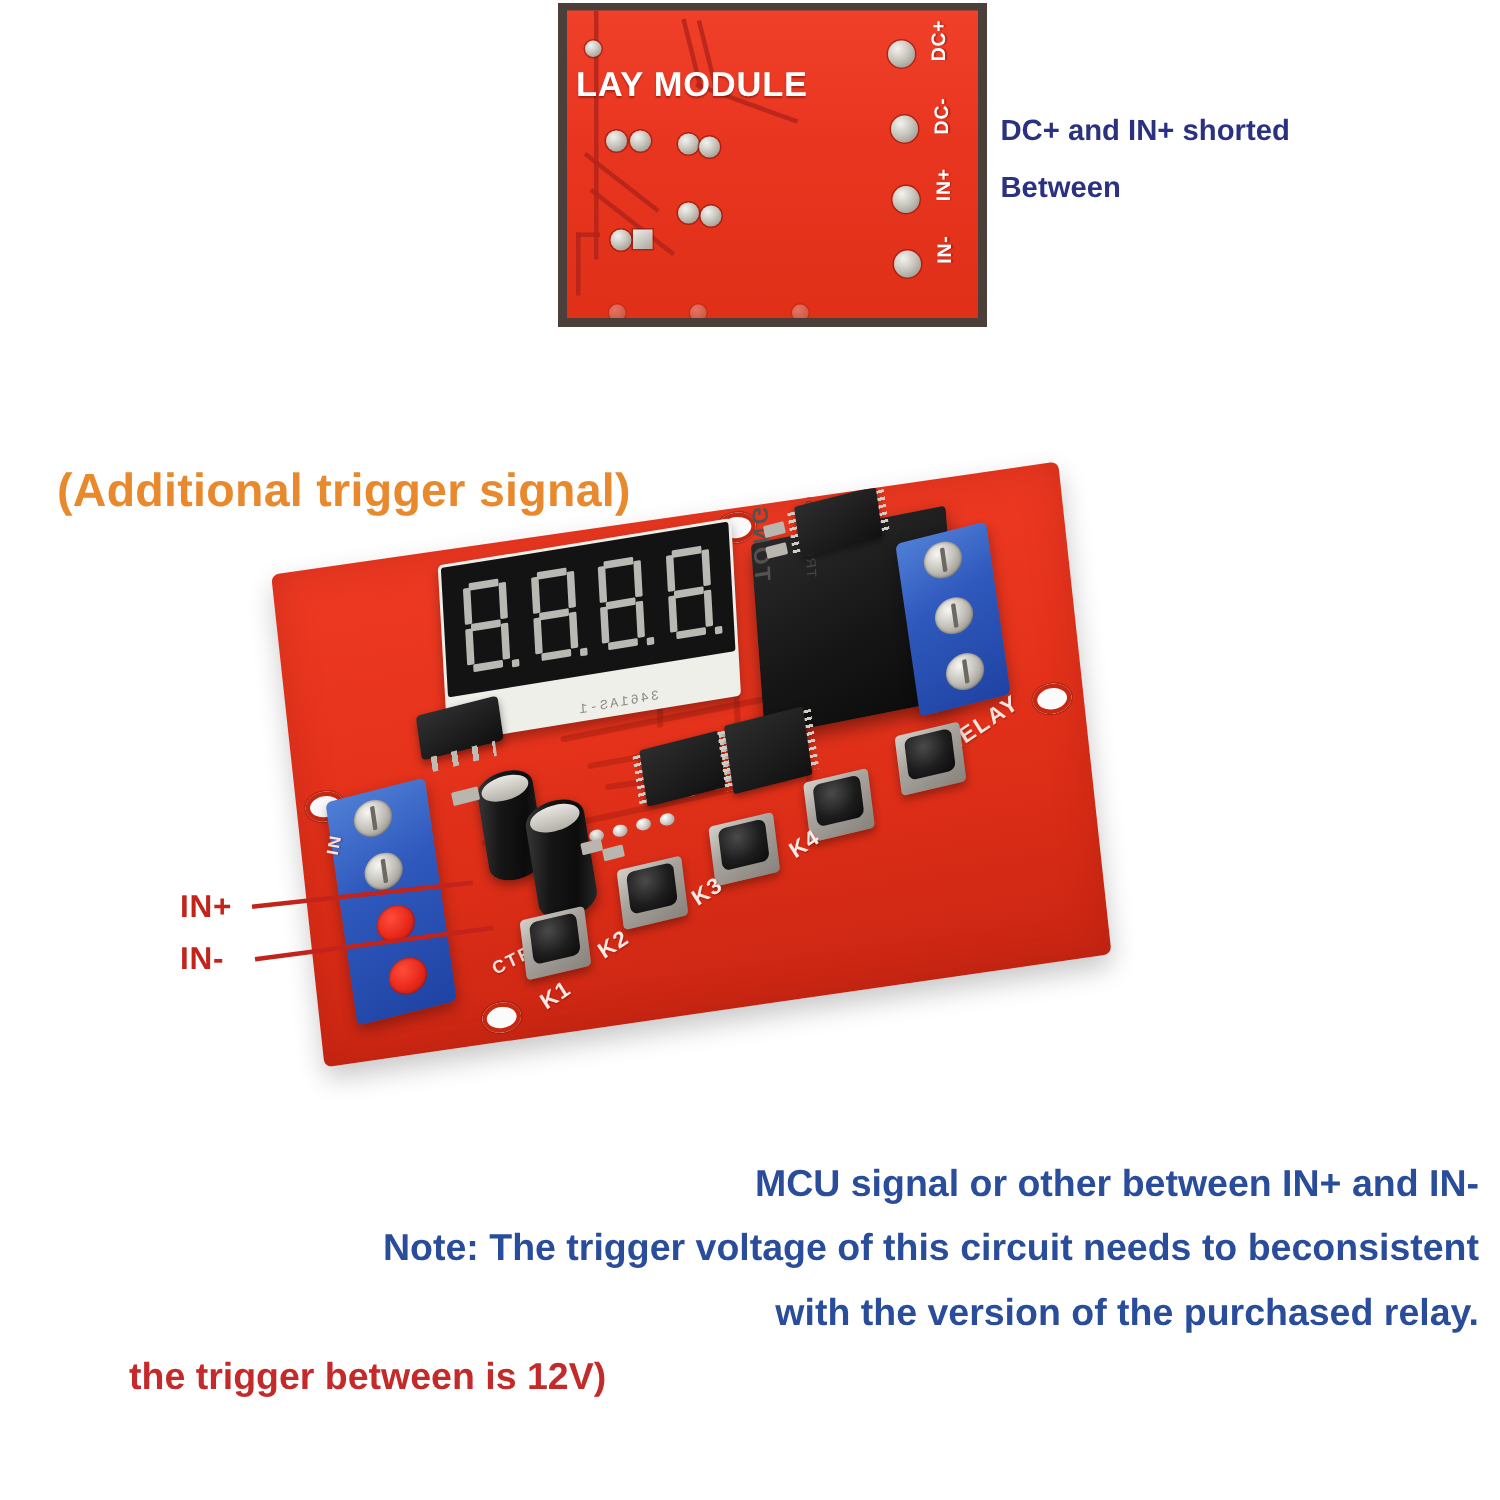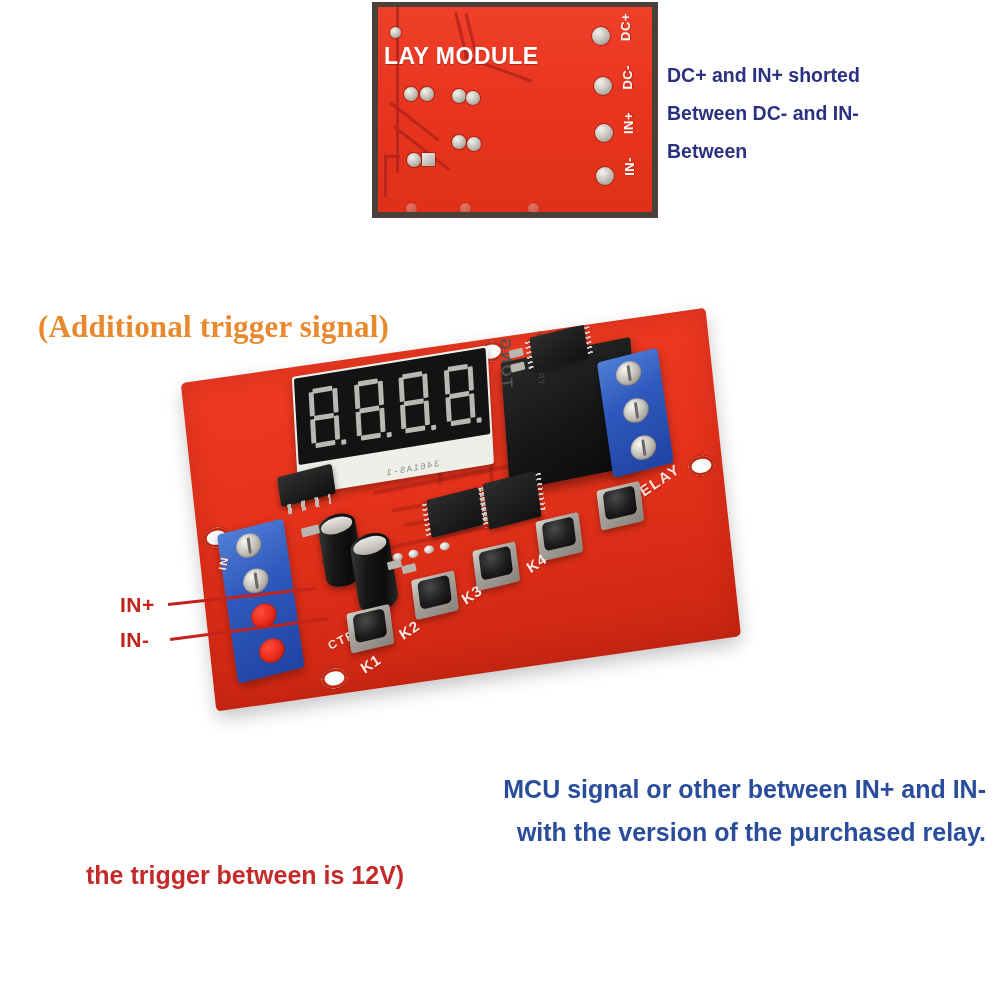--- a/index.html
+++ b/index.html
@@ -77,39 +77,39 @@
     letter-spacing: .5px;
     writing-mode: vertical-rl;
     transform: rotate(180deg);
     text-shadow: 0 1px 1px rgba(90,10,5,.4);
   }
 
   
   .top-note {
     position: absolute;
     left: 667px;
-    top: 56px;
+    top: 68px;
     width: 320px;
     color: #2a3180;
     font-size: 19.5px;
     font-weight: 600;
     line-height: 38px;
     font-family: "Liberation Sans", sans-serif;
     white-space: nowrap;
   }
 
   
   .orange-heading {
     position: absolute;
     left: 38px;
     top: 309px;
     color: #e8892e;
     font-size: 31px;
     font-weight: bold;
-    font-family: Liberation Serif, serif;
+    font-family: Liberation Sans, sans-serif;
     letter-spacing: .2px;
     white-space: nowrap;
   }
 
   
   .board-wrap {
     position: absolute;
     left: 190px;
     top: 342px;
     width: 560px;
@@ -450,21 +450,20 @@
       <div class="pad big" style="left:217px; top:117px;"></div>
       <div class="term-label" style="left:243px; top:105px;">IN+</div>
 
       <div class="pad big" style="left:218px; top:160px;"></div>
       <div class="term-label" style="left:244px; top:150px;">IN-</div>
     </div>
   </div>
 
   <div class="top-note">
     <div>DC+ and IN+ shorted</div>
-    <div>Between DC- and IN-</div>
     <div>Between</div>
   </div>
 
   <div class="orange-heading">(Additional trigger signal)</div>
 
   <div class="board-wrap">
     <div class="board">
 
       <div class="mnt-hole" style="left:6px;  top:148px;"></div>
       <div class="mnt-hole" style="left:299px; top:3px;"></div>
@@ -607,17 +606,18 @@
   </div>
 
   <div class="pin-label" style="left:120px; top:593px;">IN+</div>
   <div class="leader" style="left:168px; top:603px; width:148px; transform:rotate(-6.2deg);"></div>
 
   <div class="pin-label" style="left:120px; top:628px;">IN-</div>
   <div class="leader" style="left:170px; top:638px; width:160px; transform:rotate(-7.5deg);"></div>
 
   <div class="bottom-text">
     <span class="blue">MCU signal or other between IN+ and IN-</span>
+    <span class="blue">Note: The trigger voltage of this circuit needs to beconsistent</span>
     <span class="blue"> with the version of the purchased relay.</span>
     <span class="red">the trigger between is 12V)</span>
   </div>
 
 </div>
 
 </body></html>

